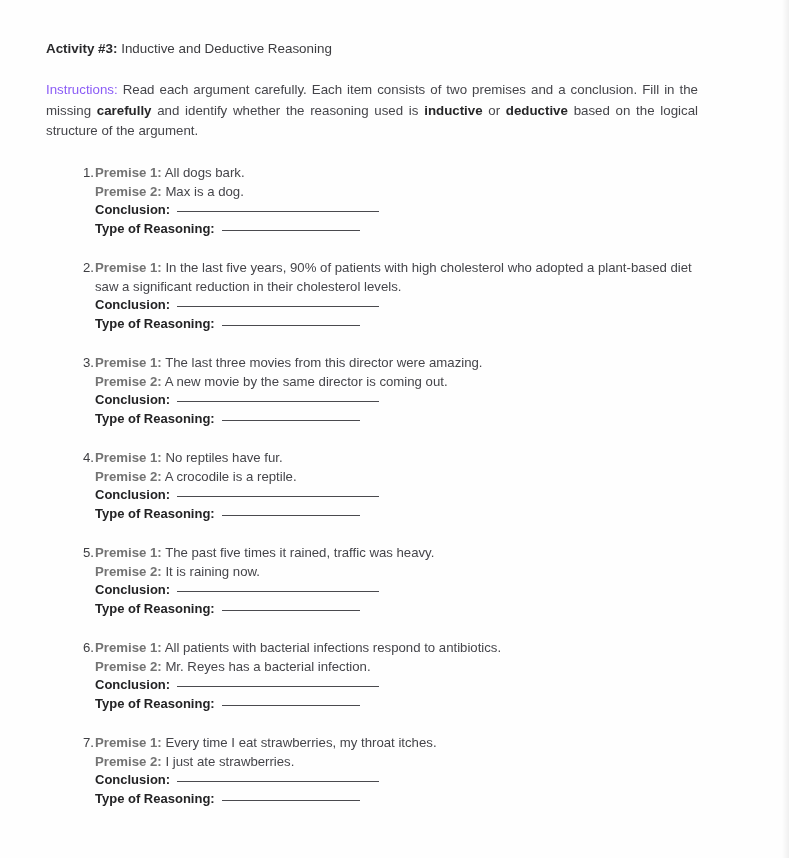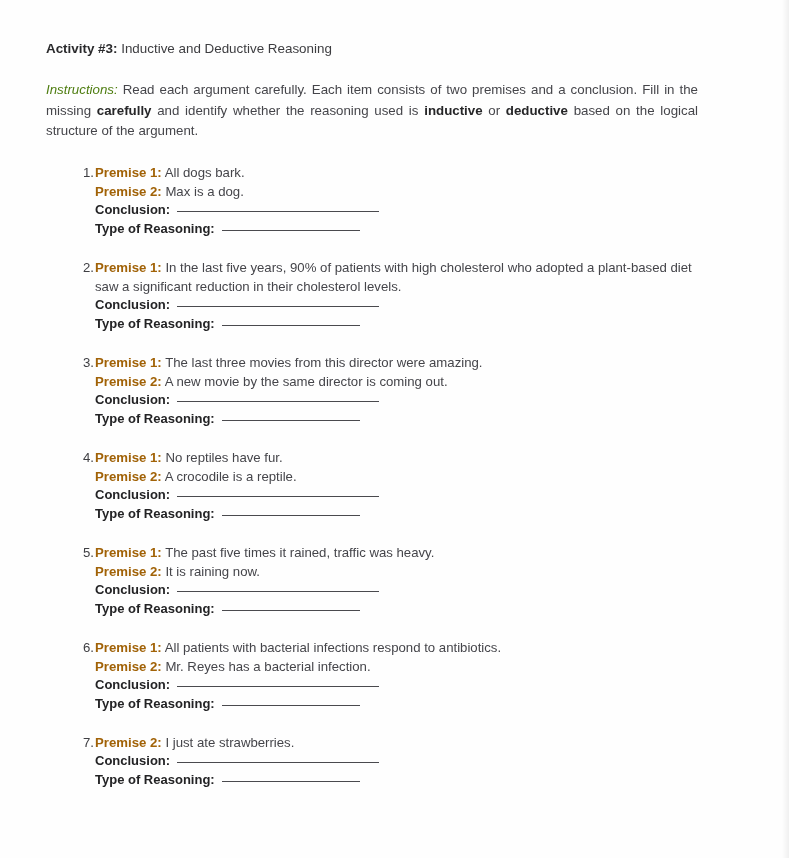--- a/index.html
+++ b/index.html
@@ -69,22 +69,21 @@
 
   .instructions {
     margin: 0;
     padding-top: 22px;
     font-size: 13.3px;
     line-height: 1.55;
     text-align: justify;
     color: #45454a;
   }
   .instructions .lead {
-    font-style: italic;
-    color: #4d7c0f;
+    color: #8b5cf6;
   }
   .instructions b {
     font-weight: bold;
     color: #262628;
   }
 
   ol.items {
     margin: 0;
     padding: 0;
     list-style: none;
@@ -108,21 +107,21 @@
     color: #3f3f43;
   }
 
   .line {
     font-size: 13.2px;
     line-height: 1.45;
     color: #45454a;
   }
   .line .lbl {
     font-weight: bold;
-    color: #a16207;
+    color: #737373;
   }
 
   .blank-row {
     display: flex;
     align-items: baseline;
     font-size: 13px;
     line-height: 1.45;
   }
   .blank-row .lbl {
     font-weight: bold;
@@ -237,20 +236,21 @@
             <span class="rule conclusion"></span>
           </div>
         <div class="blank-row">
             <span class="lbl">Type of Reasoning:</span>
             <span class="rule reasoning"></span>
           </div>
       </li>
 
       <li>
         <span class="item-num">7.</span>
+        <div class="line"><span class="lbl">Premise 1:</span><span> Every time I eat strawberries, my throat itches.</span></div>
         <div class="line"><span class="lbl">Premise 2:</span><span> I just ate strawberries.</span></div>
         <div class="blank-row">
             <span class="lbl">Conclusion:</span>
             <span class="rule conclusion"></span>
           </div>
         <div class="blank-row">
             <span class="lbl">Type of Reasoning:</span>
             <span class="rule reasoning"></span>
           </div>
       </li>

